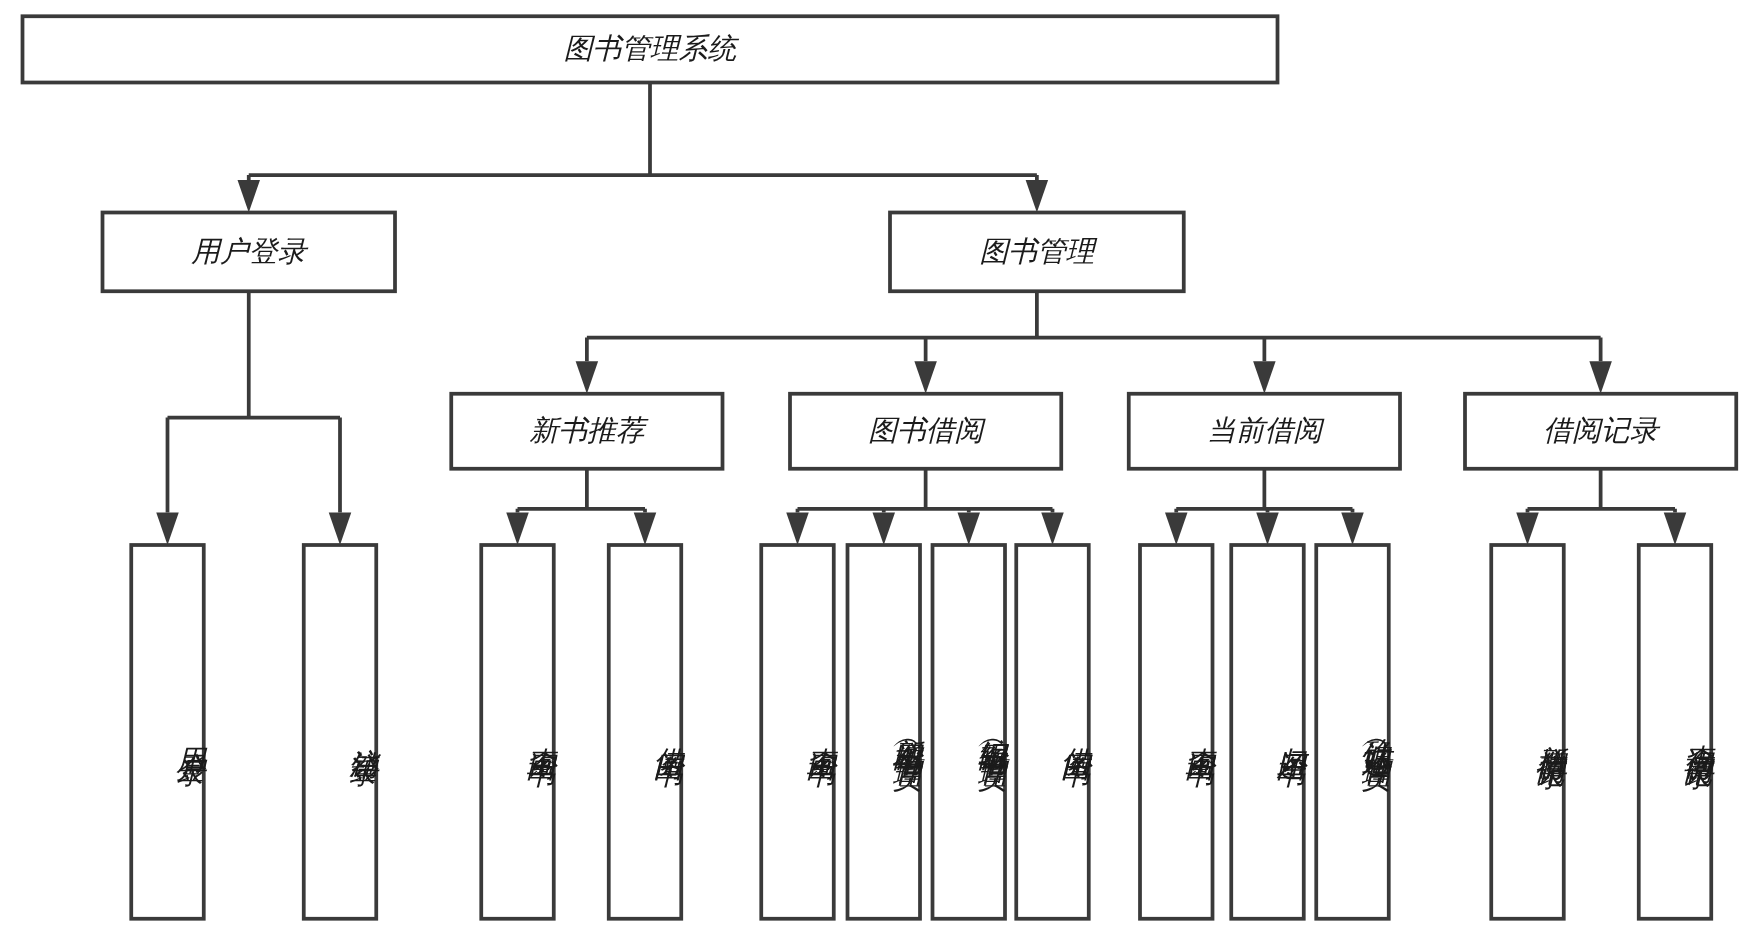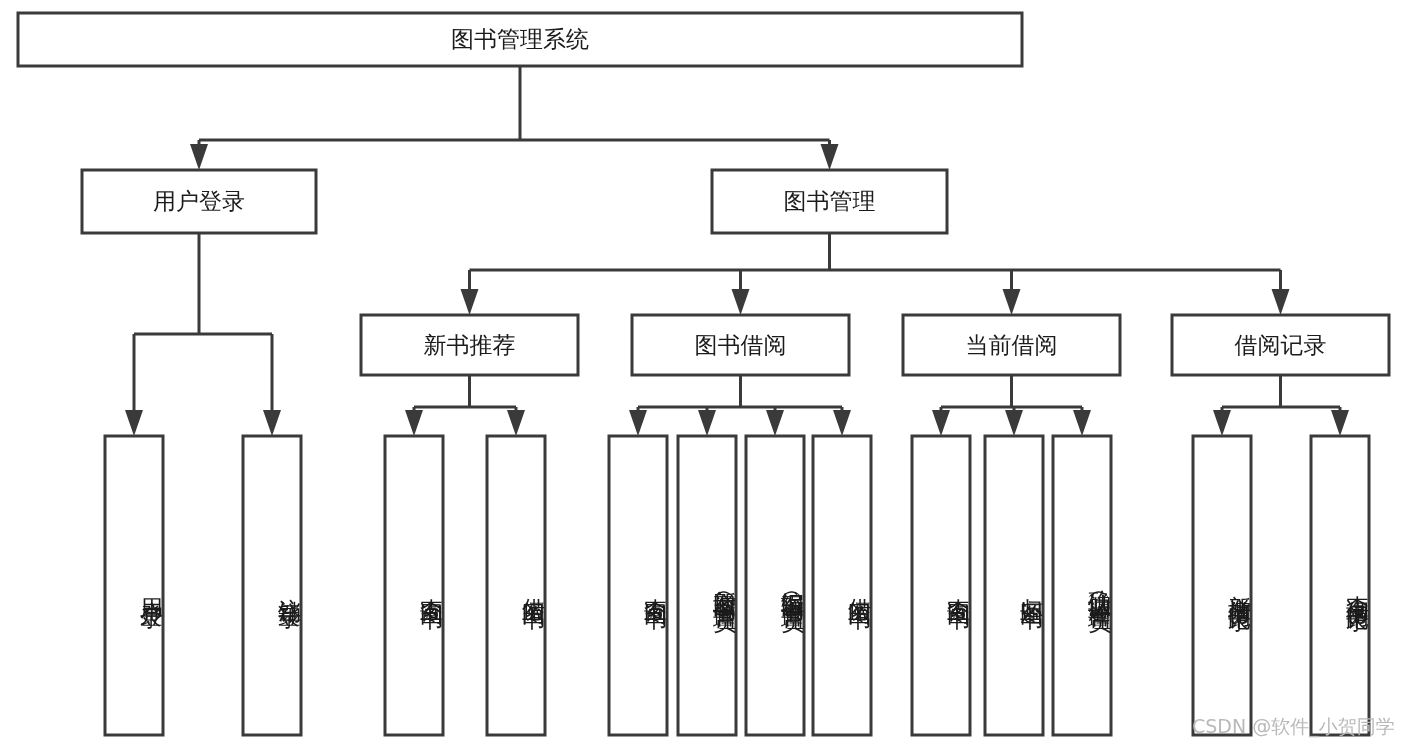--- a/index.html
+++ b/index.html
@@ -10,20 +10,21 @@
   }
   body {
     font-family: "DejaVu Sans", "Liberation Sans", sans-serif;
   }
   #diagram-root {
     position: relative;
     width: 1405px;
     height: 747px;
     background: #ffffff;
     overflow: hidden;
+    font-style: italic;
   }
   svg.diagram-canvas {
     position: absolute;
     top: 0;
     left: 0;
     width: 1405px;
     height: 747px;
     display: block;
   }
   .node-box {
@@ -174,15 +175,14 @@
       <div class="leaf-label-wrap" style="left: 678px; top: 446px; width: 58px; height: 279px;">新增图书（管理员）</div>
       <div class="leaf-label-wrap" style="left: 746px; top: 446px; width: 58px; height: 279px;">编辑图书（管理员）</div>
       <div class="leaf-label-wrap" style="left: 813px; top: 446px; width: 58px; height: 279px;">借阅图书</div>
       <div class="leaf-label-wrap" style="left: 912px; top: 446px; width: 58px; height: 279px;">查询图书</div>
       <div class="leaf-label-wrap" style="left: 985px; top: 446px; width: 58px; height: 279px;">归还图书</div>
       <div class="leaf-label-wrap" style="left: 1053px; top: 446px; width: 58px; height: 279px;">确认归还（管理员）</div>
       <div class="leaf-label-wrap" style="left: 1193px; top: 446px; width: 58px; height: 279px;">新增借阅记录</div>
       <div class="leaf-label-wrap" style="left: 1311px; top: 446px; width: 58px; height: 279px;">查询借阅记录</div>
     </div>
 
-  <div class="watermark" style="left: 1192px; top: 714px;">CSDN @软件_小贺同学</div>
 
 </div>
 
 </body></html>

